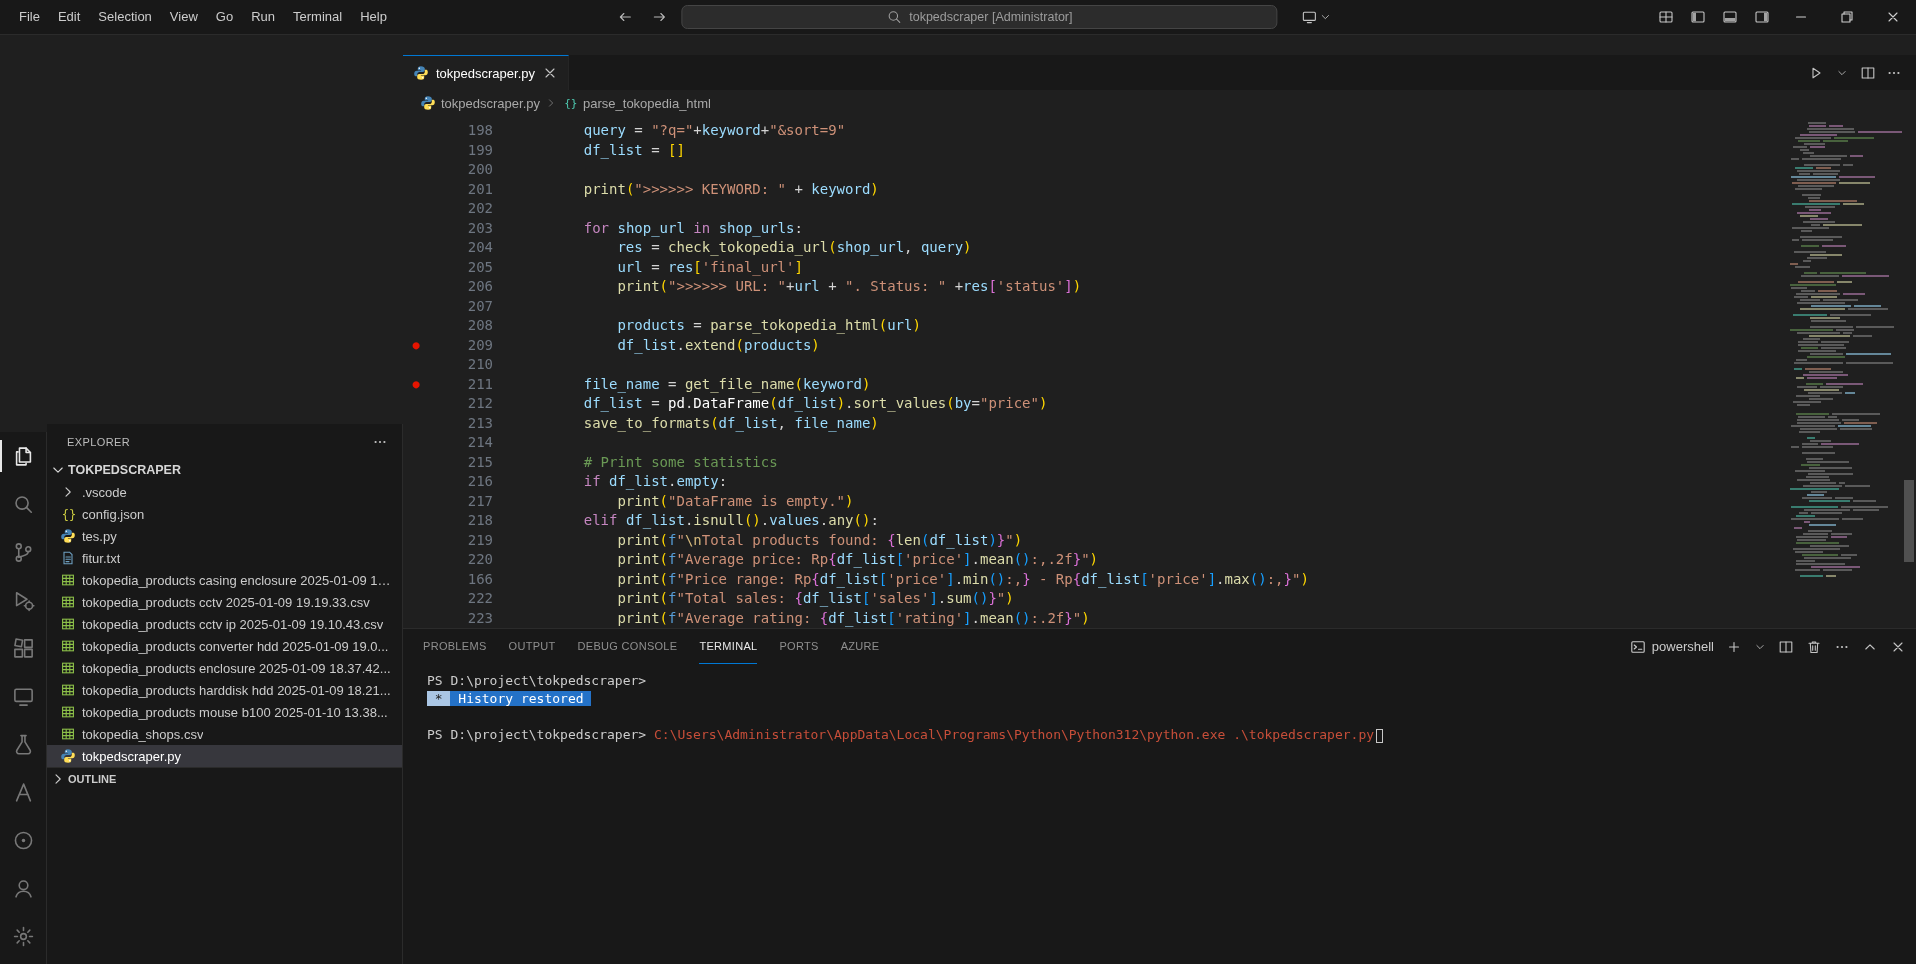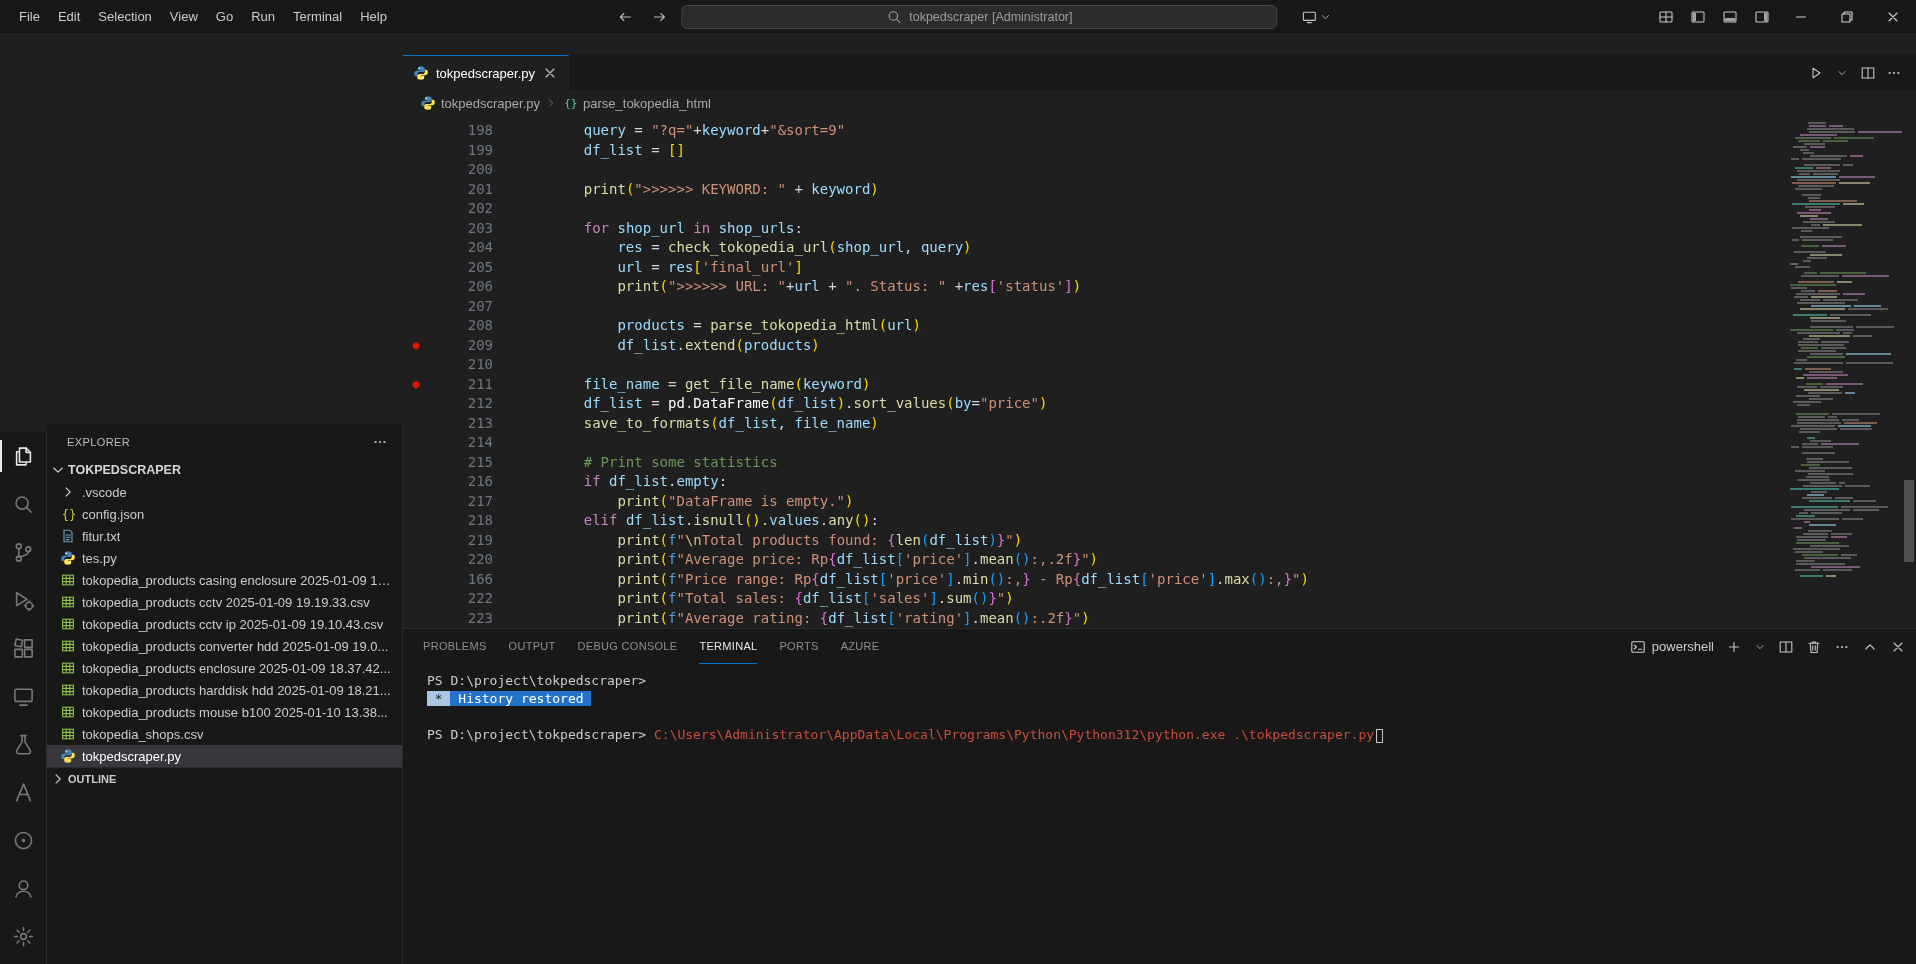--- a/index.html
+++ b/index.html
@@ -344,37 +344,37 @@
           <div class="file-row" data-interactable="true">
             <span class="icon" data-interactable="false">
               <svg viewBox="0 0 16 16">
                 <text x="1.8" y="12.5" font-size="12" fill="#cbcb41" font-family="monospace">{}</text>
               </svg>
             </span>
             <span class="file-label" data-interactable="false">config.json</span>
           </div>
           <div class="file-row" data-interactable="true">
             <span class="icon" data-interactable="false">
-              <svg viewBox="0 0 16 16" fill="none" stroke="#6d9fc0" stroke-width="1.1" stroke-linecap="round">
-                <path d="M4 2.2h5.6L12 4.6v9.2H4z"></path>
-                <path d="M6 7h4.4M6 9.3h4.4M6 11.6h3"></path>
-              </svg>
-            </span>
-            <span class="file-label" data-interactable="false">fitur.txt</span>
-          </div>
-          <div class="file-row" data-interactable="true">
-            <span class="icon" data-interactable="false">
               <svg viewBox="0 0 16 16">
                 <path fill="#4584b6" d="M7.9 1.3c-2.3 0-3.1 1-3.1 2.3v1.7h3.3v.5H3.6c-1.3 0-2.4 1-2.4 2.9 0 1.3.5 2.5 1.4 2.5h1.6V9.3c0-1.3 1.1-2.4 2.4-2.4h3.2c1.1 0 2-.9 2-2V3.6c0-1.3-1.5-2.3-3.9-2.3z"></path>
                 <path fill="#ffde57" d="M8.1 14.7c2.3 0 3.1-1 3.1-2.3v-1.7H7.9v-.5h4.5c1.3 0 2.4-1 2.4-2.9 0-1.3-.5-2.5-1.4-2.5h-1.6v1.9c0 1.3-1.1 2.4-2.4 2.4H6.2c-1.1 0-2 .9-2 2v1.3c0 1.3 1.5 2.3 3.9 2.3z"></path>
                 <circle cx="6.3" cy="3.2" r=".75" fill="#ffffff"></circle>
                 <circle cx="9.7" cy="12.8" r=".75" fill="#ffffff"></circle>
               </svg>
             </span>
             <span class="file-label" data-interactable="false">tes.py</span>
+          </div>
+          <div class="file-row" data-interactable="true">
+            <span class="icon" data-interactable="false">
+              <svg viewBox="0 0 16 16" fill="none" stroke="#6d9fc0" stroke-width="1.1" stroke-linecap="round">
+                <path d="M4 2.2h5.6L12 4.6v9.2H4z"></path>
+                <path d="M6 7h4.4M6 9.3h4.4M6 11.6h3"></path>
+              </svg>
+            </span>
+            <span class="file-label" data-interactable="false">fitur.txt</span>
           </div>
           <div class="file-row" data-interactable="true">
             <span class="icon" data-interactable="false">
               <svg viewBox="0 0 16 16" fill="none" stroke="#8dc149" stroke-width="1.1">
                 <rect x="2.6" y="3.2" width="10.8" height="9.6"></rect>
                 <path d="M2.6 6.4h10.8M2.6 9.6h10.8M6.2 3.2v9.6M9.8 3.2v9.6"></path>
               </svg>
             </span>
             <span class="file-label" data-interactable="false">tokopedia_products casing enclosure 2025-01-09 18...</span>
           </div>

